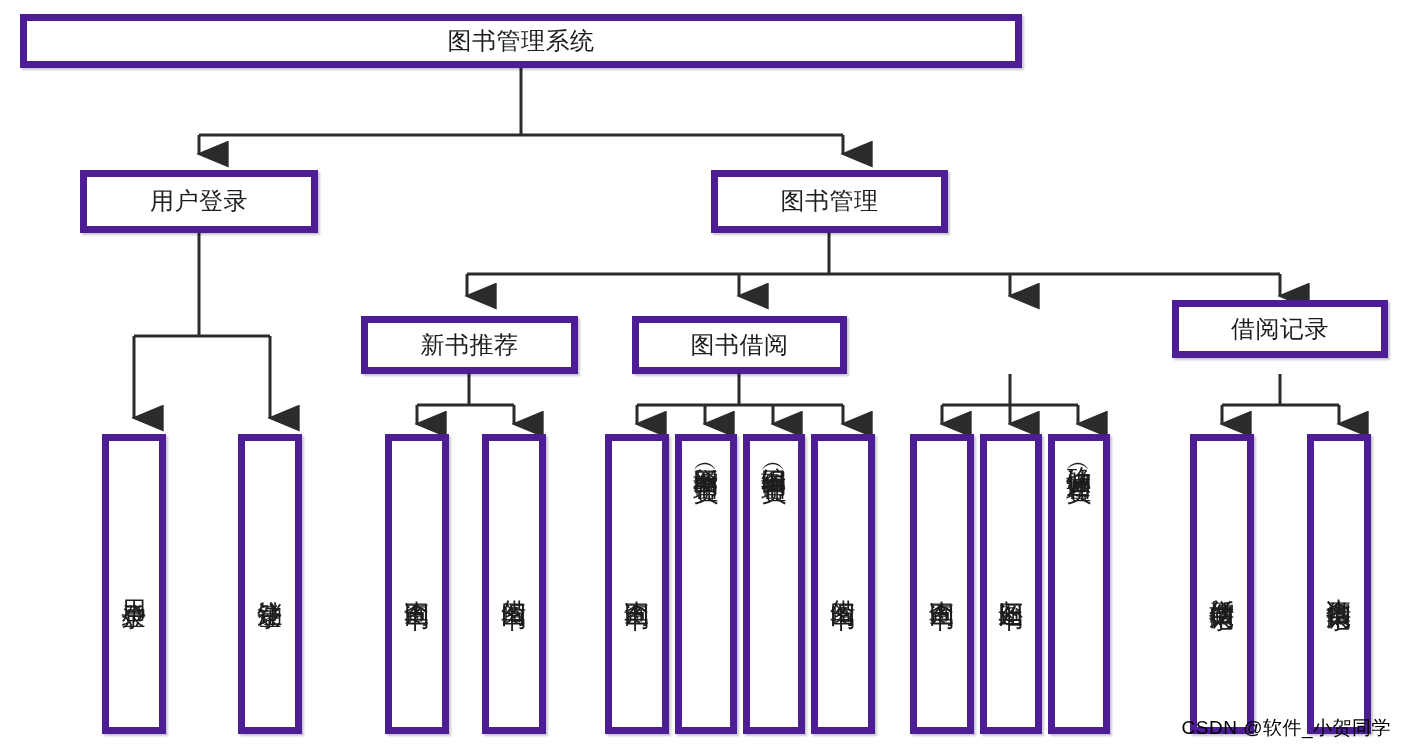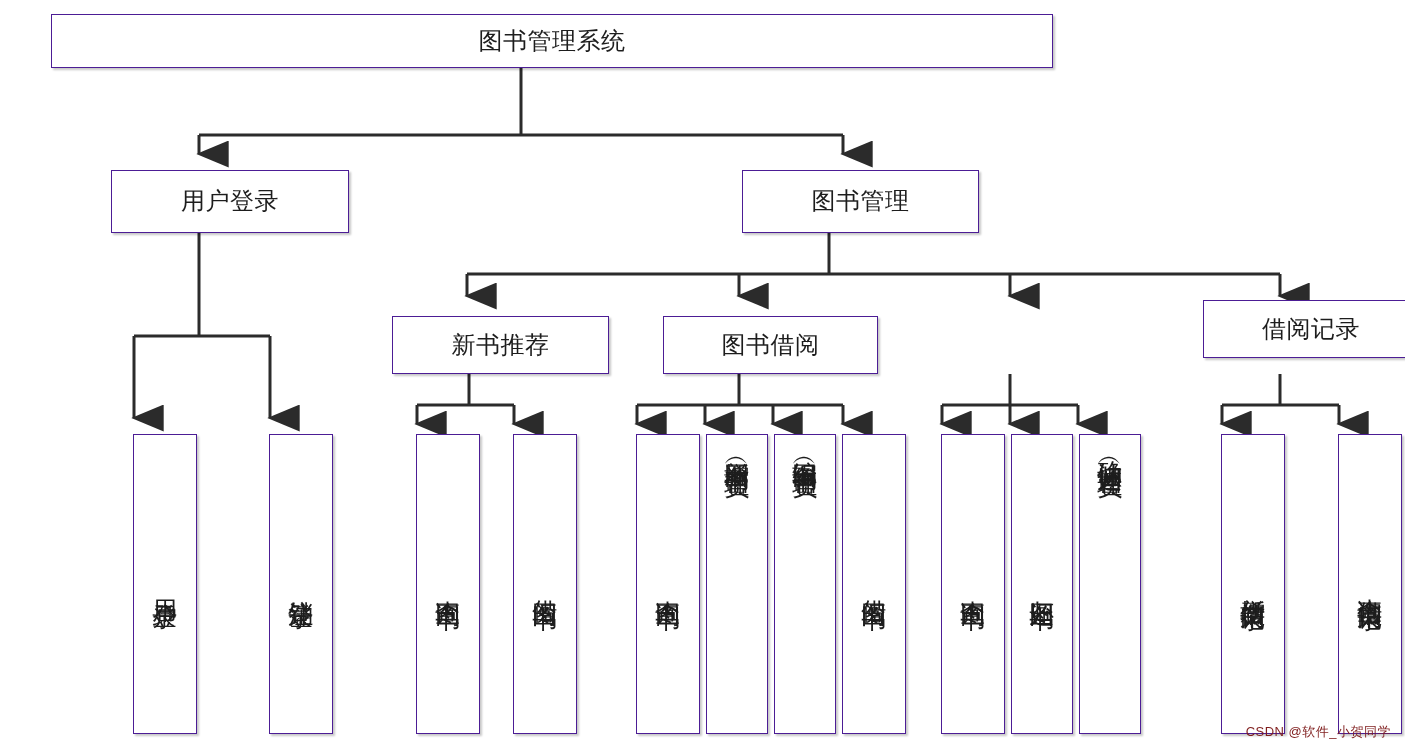--- a/index.html
+++ b/index.html
@@ -22,27 +22,26 @@
     left: 0;
     top: 0;
     width: 1405px;
     height: 747px;
     pointer-events: none;
   }
   .node {
     position: absolute;
     box-sizing: border-box;
     background: #ffffff;
-    border: 1px solid #4c1d95;
+    border: 7px solid #4c1d95;
     box-shadow: 2px 2px 2px rgba(0,0,0,0.22);
     display: flex;
     align-items: center;
     justify-content: center;
     color: #1d1d1d;
-    margin-left: 31px;
   }
   .node-label {
     display: block;
     text-align: center;
     line-height: 1.18;
     letter-spacing: 0.5px;
   }
   
   .node.horiz .node-label {
     writing-mode: horizontal-tb;
@@ -62,22 +61,22 @@
     white-space: nowrap;
   }
   .node.vert.centered {
     align-items: center;
     padding-top: 0;
   }
   #watermark {
     position: absolute;
     right: 14px;
     bottom: 6px;
-    font-size: 13px;
-    color: #7f1d1d;
+    font-size: 19px;
+    color: #000000;
     letter-spacing: 0.5px;
     white-space: nowrap;
     font-family: "Liberation Sans", "DejaVu Sans", sans-serif;
   }
 </style>
 </head>
 <body>
 
 <div id="stage">
 

